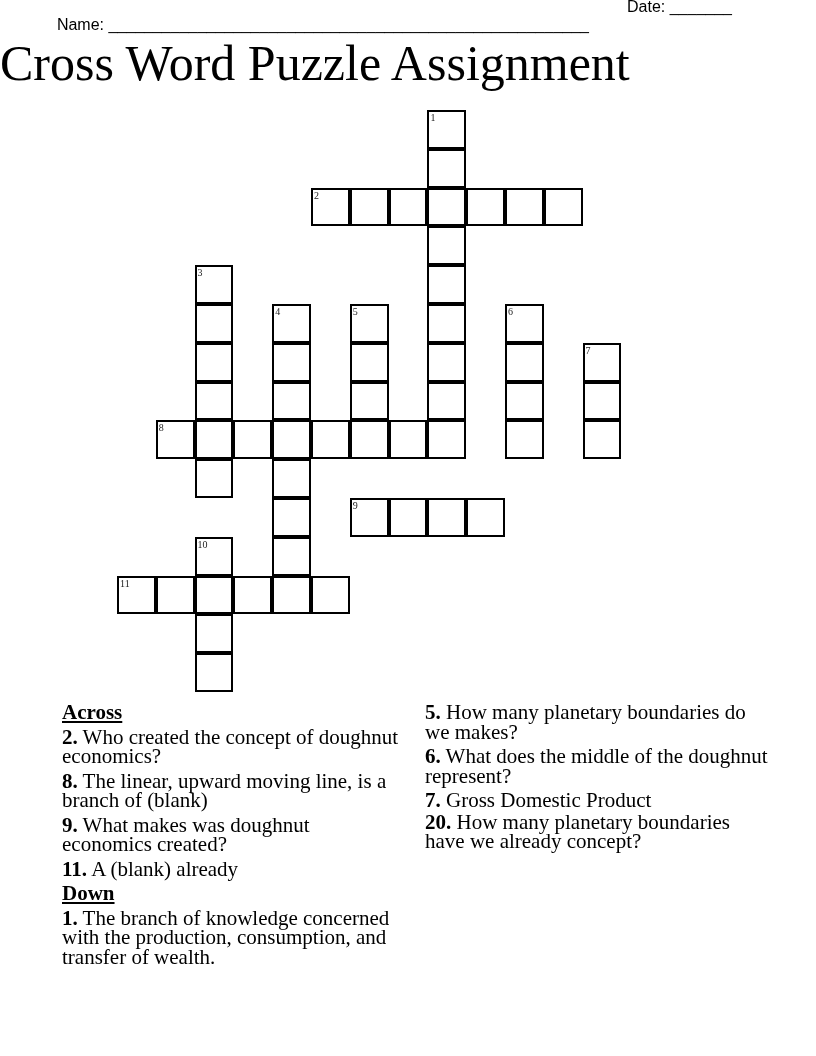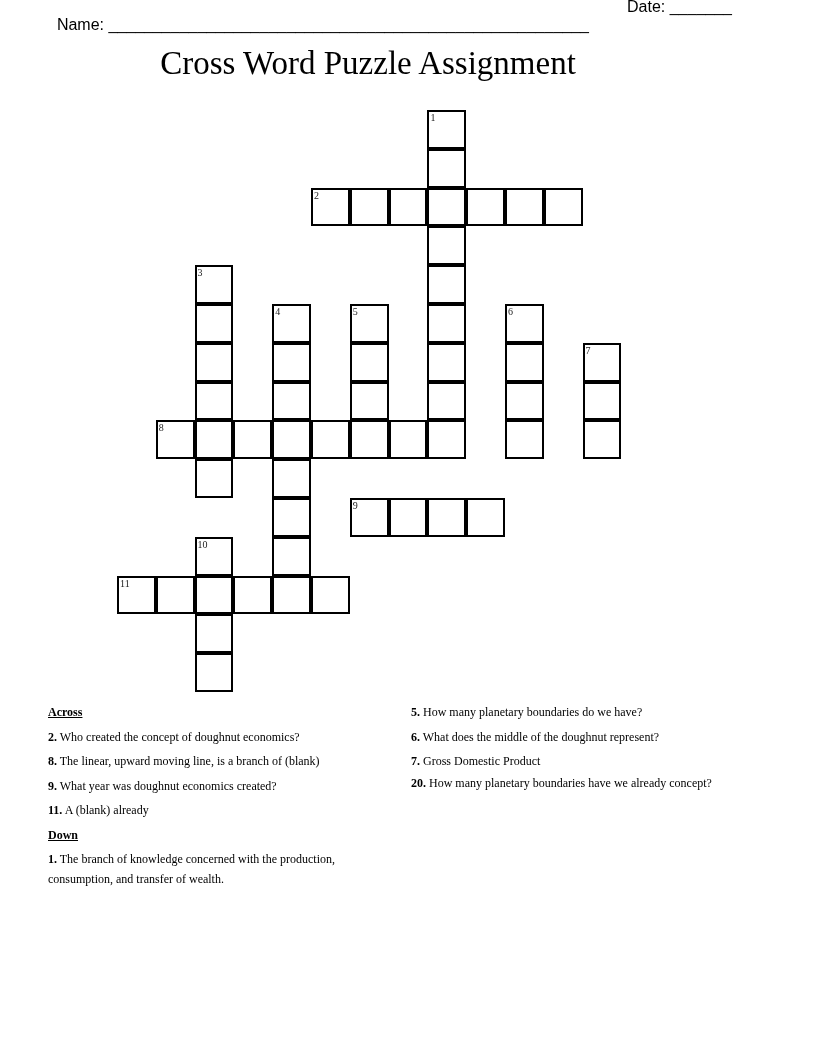--- a/index.html
+++ b/index.html
@@ -3,34 +3,34 @@
 <meta charset="utf-8">
 <style>
   html, body { margin: 0; padding: 0; background: #ffffff; }
   body { width: 816px; height: 1056px; position: relative; overflow: hidden; color: #000; }
   .header-line {
     position: absolute; top: -2px; left: 48px; width: 700px; height: 20px;
     font-family: "Liberation Sans", sans-serif; font-size: 16px; white-space: pre;
   }
   .header-line .date { position: absolute; left: 579px; top: 0; }
   .title {
-    position: absolute; top: 32px; left: 0; width: 736px; text-align: center;
-    font-family: "Liberation Serif", serif; font-size: 33px; line-height: 62px;
+    position: absolute; top: 32px; left: 0; width: 736px; text-align: left;
+    font-family: "Liberation Serif", serif; font-size: 50px; line-height: 62px;
   }
   .grid { position: absolute; left: 0; top: 0; width: 816px; height: 700px; }
   .cell {
     position: absolute; width: 38.8px; height: 38.8px; box-sizing: border-box;
     border: 2px solid #000; background: #fff;
   }
   .cell .num {
     position: absolute; left: 1px; top: 0px;
     font-family: "Liberation Serif", serif; font-size: 10px; line-height: 11px; color: #222;
   }
   .clues {
-    position: absolute; font-family: "Liberation Serif", serif; font-size: 12px; line-height: 19.5px;
+    position: absolute; font-family: "Liberation Serif", serif; font-size: 21px; line-height: 19.5px; margin-left: 14px;
   }
   .clues.left { left: 48px; top: 703px; width: 340px; }
   .clues.right { left: 411px; top: 703px; width: 345px; }
   .clue-heading { font-weight: bold; text-decoration: underline; margin: 0 0 5px 0; }
   .clue { margin: 0 0 2px 0; }
   .clue.gap { margin-bottom: 5px; }
   .clue b { font-weight: bold; }
 </style>
 </head>
 <body>
@@ -120,24 +120,24 @@
     </div>
     <div class="cell" style="left: 155.8px; top: 575.6px;"></div>
     <div class="cell" style="left: 233.4px; top: 575.6px;"></div>
     <div class="cell" style="left: 311px; top: 575.6px;"></div>
   </div>
 
 <div class="clues left">
   <div class="clue-heading">Across</div>
   <div class="clue gap"><b>2.</b><span> Who created the concept of doughnut economics?</span></div>
   <div class="clue gap"><b>8.</b><span> The linear, upward moving line, is a branch of (blank)</span></div>
-  <div class="clue gap"><b>9.</b><span> What year was doughnut economics created?</span></div>
+  <div class="clue gap"><b>9.</b><span> What makes was doughnut economics created?</span></div>
   <div class="clue gap"><b>11.</b><span> A (blank) already</span></div>
   <div class="clue-heading">Down</div>
   <div class="clue"><b>1.</b><span> The branch of knowledge concerned with the production, consumption, and transfer of wealth.</span></div>
 </div>
 
 <div class="clues right">
-  <div class="clue gap"><b>5.</b><span> How many planetary boundaries do we have?</span></div>
+  <div class="clue gap"><b>5.</b><span> How many planetary boundaries do we makes?</span></div>
   <div class="clue gap"><b>6.</b><span> What does the middle of the doughnut represent?</span></div>
   <div class="clue"><b>7.</b><span> Gross Domestic Product</span></div>
   <div class="clue"><b>20.</b><span> How many planetary boundaries have we already concept?</span></div>
 </div>
 
 </body></html>

